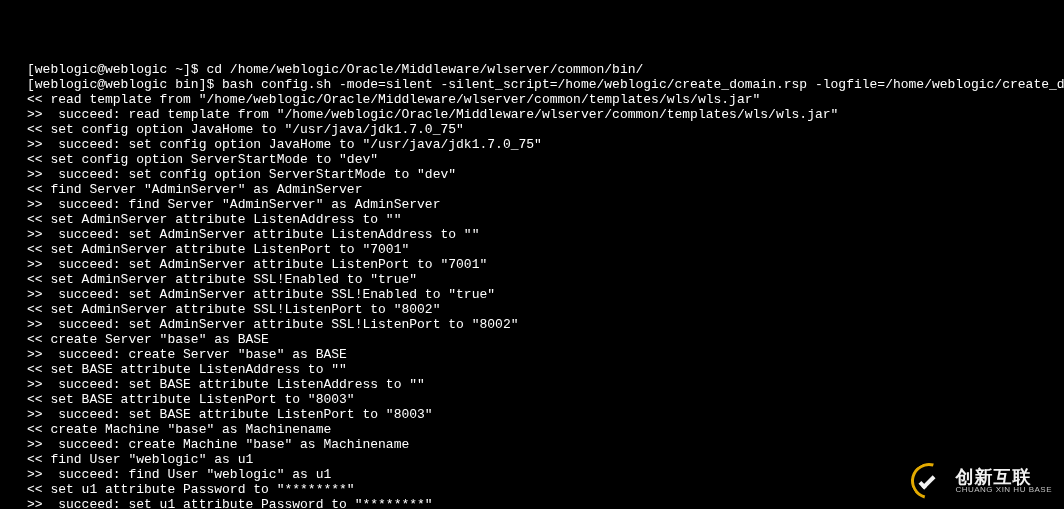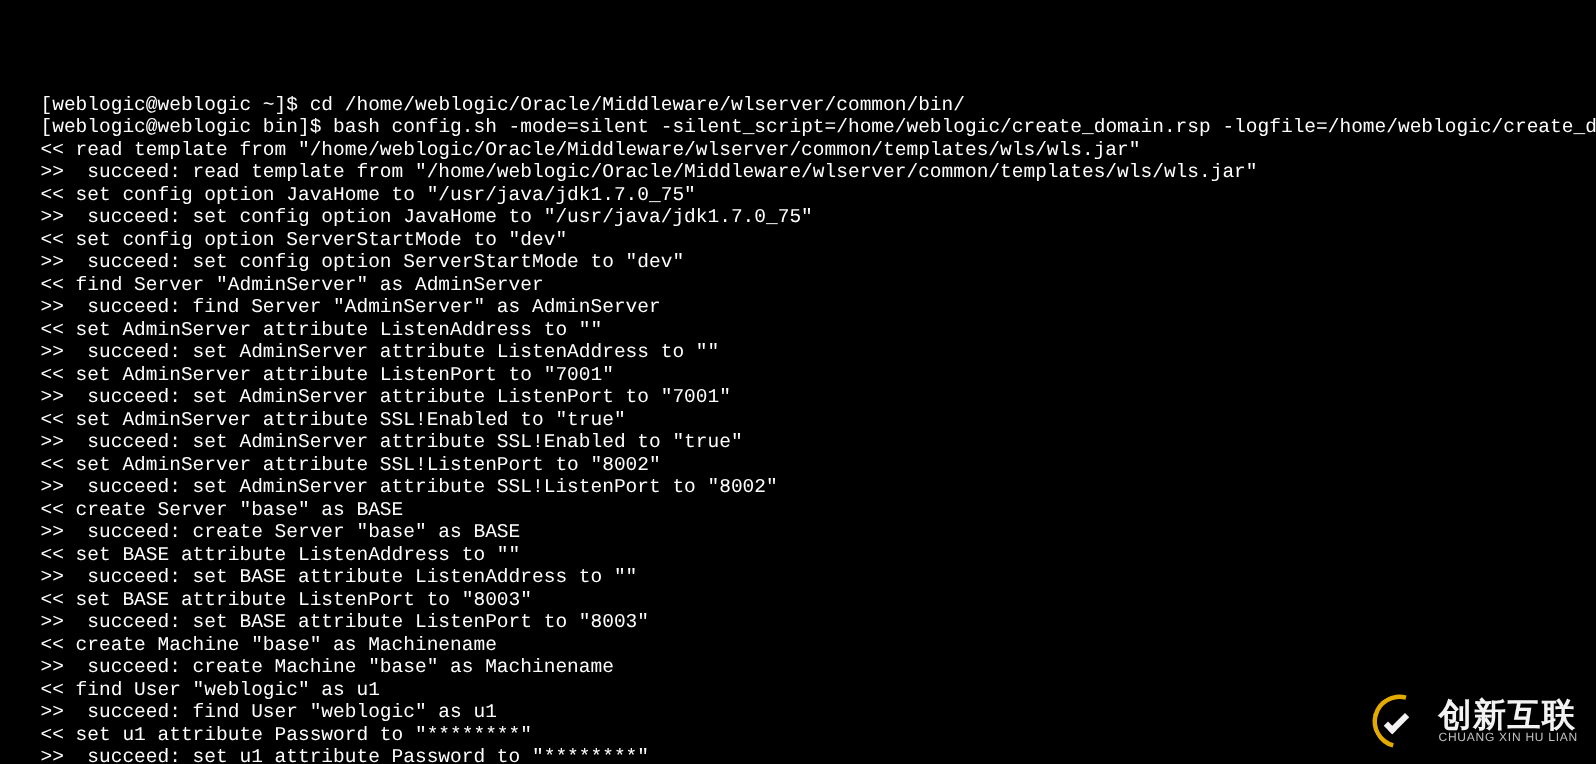--- a/index.html
+++ b/index.html
@@ -44,39 +44,39 @@
       position: absolute;
       left: 8px; top: 14px;
       width: 16px; height: 8px;
       border-left: 4px solid #fff;
       border-bottom: 4px solid #fff;
       transform: rotate(-45deg);
     }
     .watermark .txt { display: flex; flex-direction: column; line-height: 1; }
     .watermark .txt .big {
       font-family: "Microsoft YaHei", sans-serif;
-      font-size: 22px; font-weight: 700; color: #fff; letter-spacing: 1px;
+      font-size: 18px; font-weight: 700; color: #fff; letter-spacing: 1px;
     }
     .watermark .txt .small {
       font-family: Arial, sans-serif;
       font-size: 8px; color: #ccc; letter-spacing: 0.5px;
     }
   </style>
 </head>
 <body>
 
 
 
 <div id="terminal"><span class="term-line"><span>[weblogic@weblogic ~]$ </span><span>cd /home/weblogic/Oracle/Middleware/wlserver/common/bin/</span></span><span class="term-line"><span>[weblogic@weblogic bin]$ </span><span>bash config.sh -mode=silent -silent_script=/home/weblogic/create_domain.rsp -logfile=/home/weblogic/create_domain.log</span></span><span class="term-line">&lt;&lt; read template from "/home/weblogic/Oracle/Middleware/wlserver/common/templates/wls/wls.jar"</span><span class="term-line">&gt;&gt;  succeed: read template from "/home/weblogic/Oracle/Middleware/wlserver/common/templates/wls/wls.jar"</span><span class="term-line">&lt;&lt; set config option JavaHome to "/usr/java/jdk1.7.0_75"</span><span class="term-line">&gt;&gt;  succeed: set config option JavaHome to "/usr/java/jdk1.7.0_75"</span><span class="term-line">&lt;&lt; set config option ServerStartMode to "dev"</span><span class="term-line">&gt;&gt;  succeed: set config option ServerStartMode to "dev"</span><span class="term-line">&lt;&lt; find Server "AdminServer" as AdminServer</span><span class="term-line">&gt;&gt;  succeed: find Server "AdminServer" as AdminServer</span><span class="term-line">&lt;&lt; set AdminServer attribute ListenAddress to ""</span><span class="term-line">&gt;&gt;  succeed: set AdminServer attribute ListenAddress to ""</span><span class="term-line">&lt;&lt; set AdminServer attribute ListenPort to "7001"</span><span class="term-line">&gt;&gt;  succeed: set AdminServer attribute ListenPort to "7001"</span><span class="term-line">&lt;&lt; set AdminServer attribute SSL!Enabled to "true"</span><span class="term-line">&gt;&gt;  succeed: set AdminServer attribute SSL!Enabled to "true"</span><span class="term-line">&lt;&lt; set AdminServer attribute SSL!ListenPort to "8002"</span><span class="term-line">&gt;&gt;  succeed: set AdminServer attribute SSL!ListenPort to "8002"</span><span class="term-line">&lt;&lt; create Server "base" as BASE</span><span class="term-line">&gt;&gt;  succeed: create Server "base" as BASE</span><span class="term-line">&lt;&lt; set BASE attribute ListenAddress to ""</span><span class="term-line">&gt;&gt;  succeed: set BASE attribute ListenAddress to ""</span><span class="term-line">&lt;&lt; set BASE attribute ListenPort to "8003"</span><span class="term-line">&gt;&gt;  succeed: set BASE attribute ListenPort to "8003"</span><span class="term-line">&lt;&lt; create Machine "base" as Machinename</span><span class="term-line">&gt;&gt;  succeed: create Machine "base" as Machinename</span><span class="term-line">&lt;&lt; find User "weblogic" as u1</span><span class="term-line">&gt;&gt;  succeed: find User "weblogic" as u1</span><span class="term-line">&lt;&lt; set u1 attribute Password to "********"</span><span class="term-line">&gt;&gt;  succeed: set u1 attribute Password to "********"</span></div>
 
 <div class="watermark">
   <div class="logo">
     <div class="circ"></div>
     <div class="tick"></div>
   </div>
   <div class="txt">
     <span class="big">创新互联</span>
-    <span class="small">CHUANG XIN HU LIAN</span>
+    <span class="small">CHUANG XIN HU BASE</span>
   </div>
 </div>
 
 
 
 
 </body></html>

